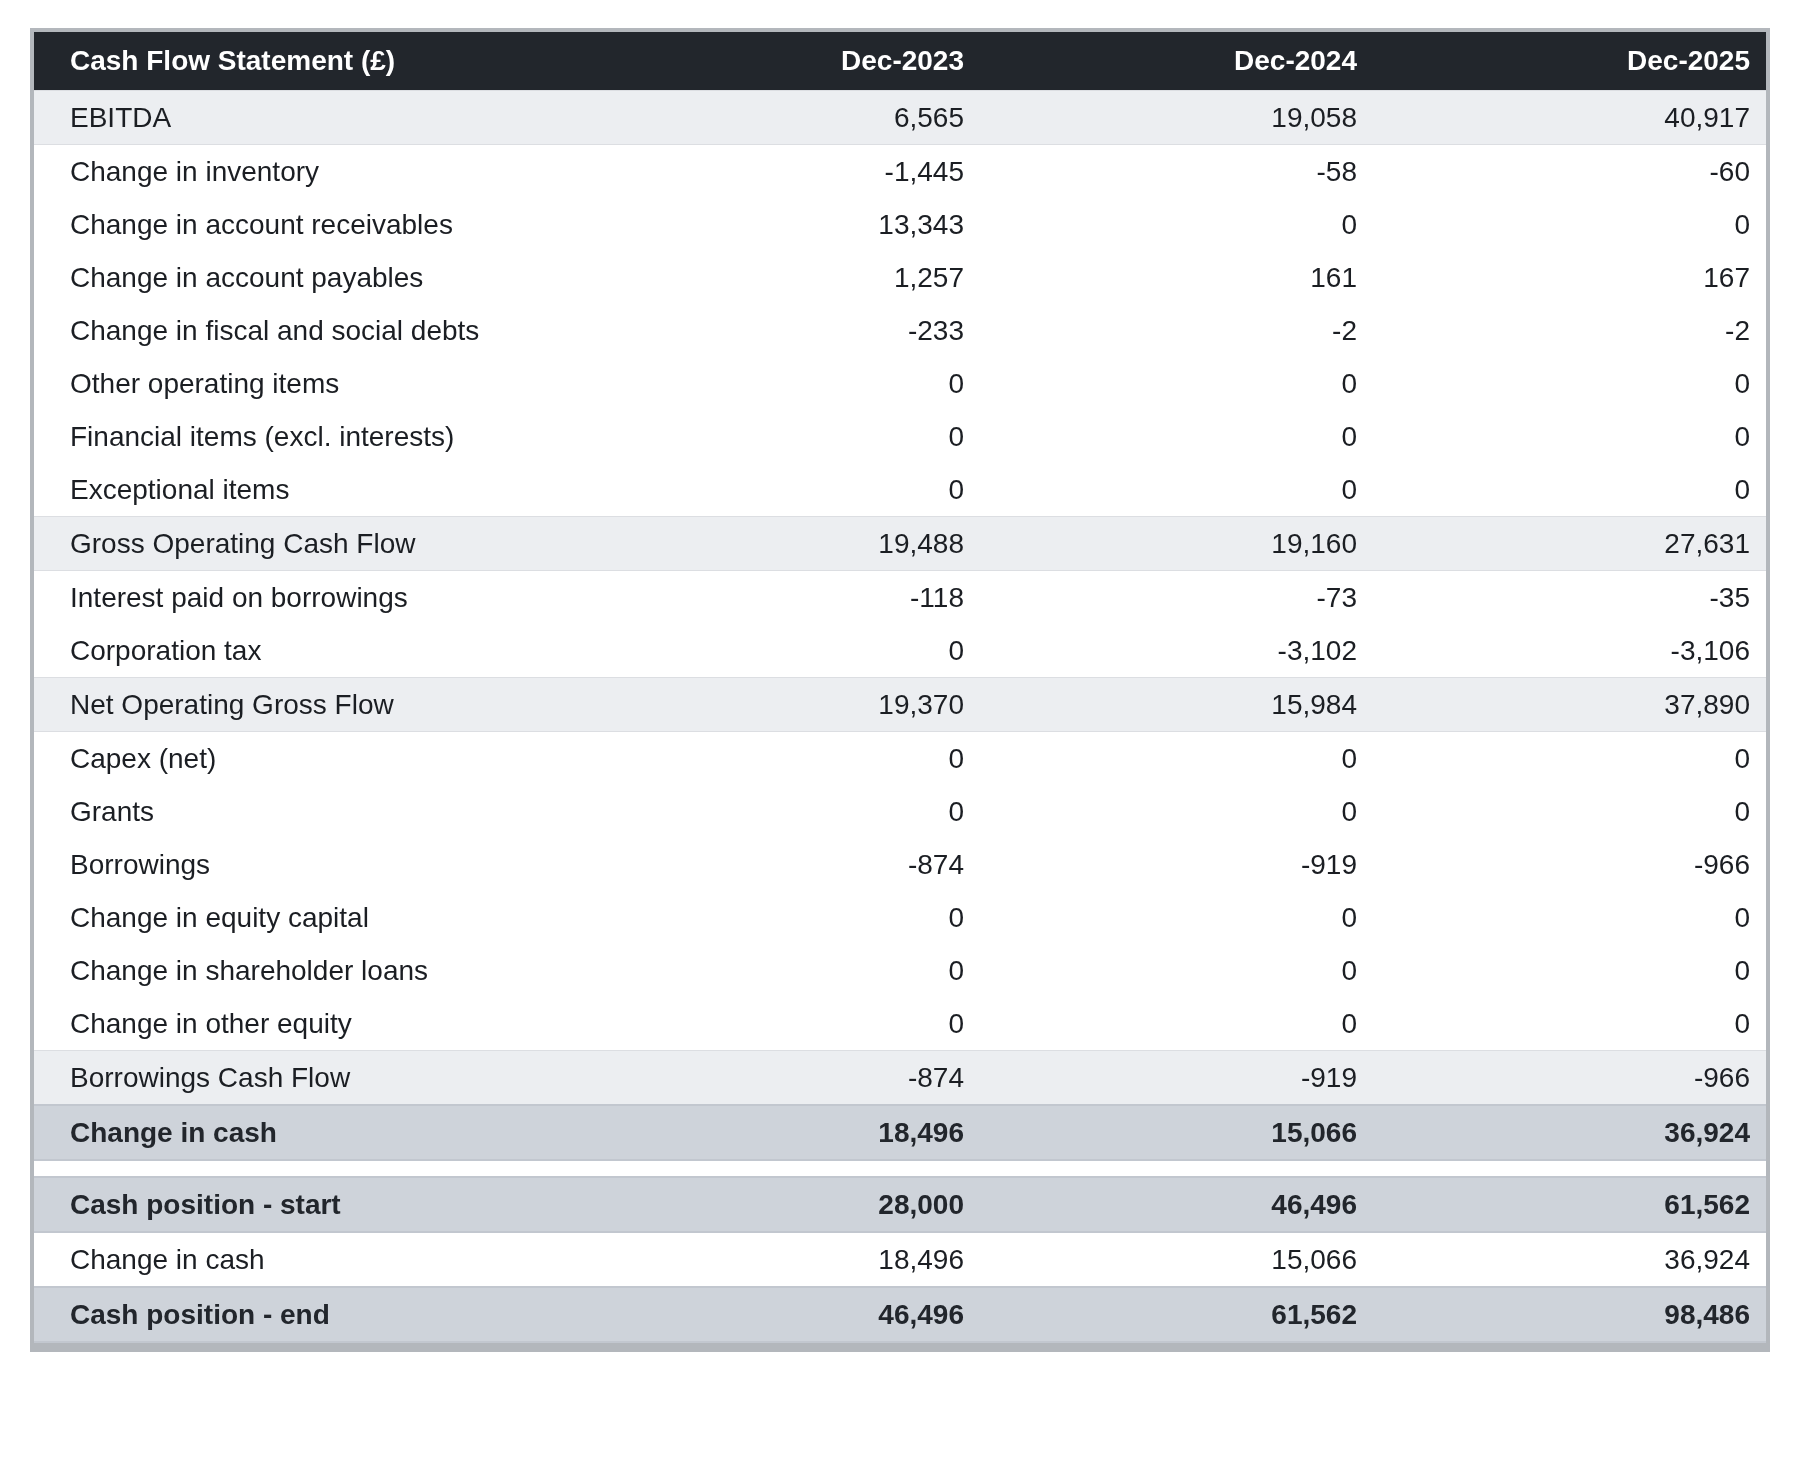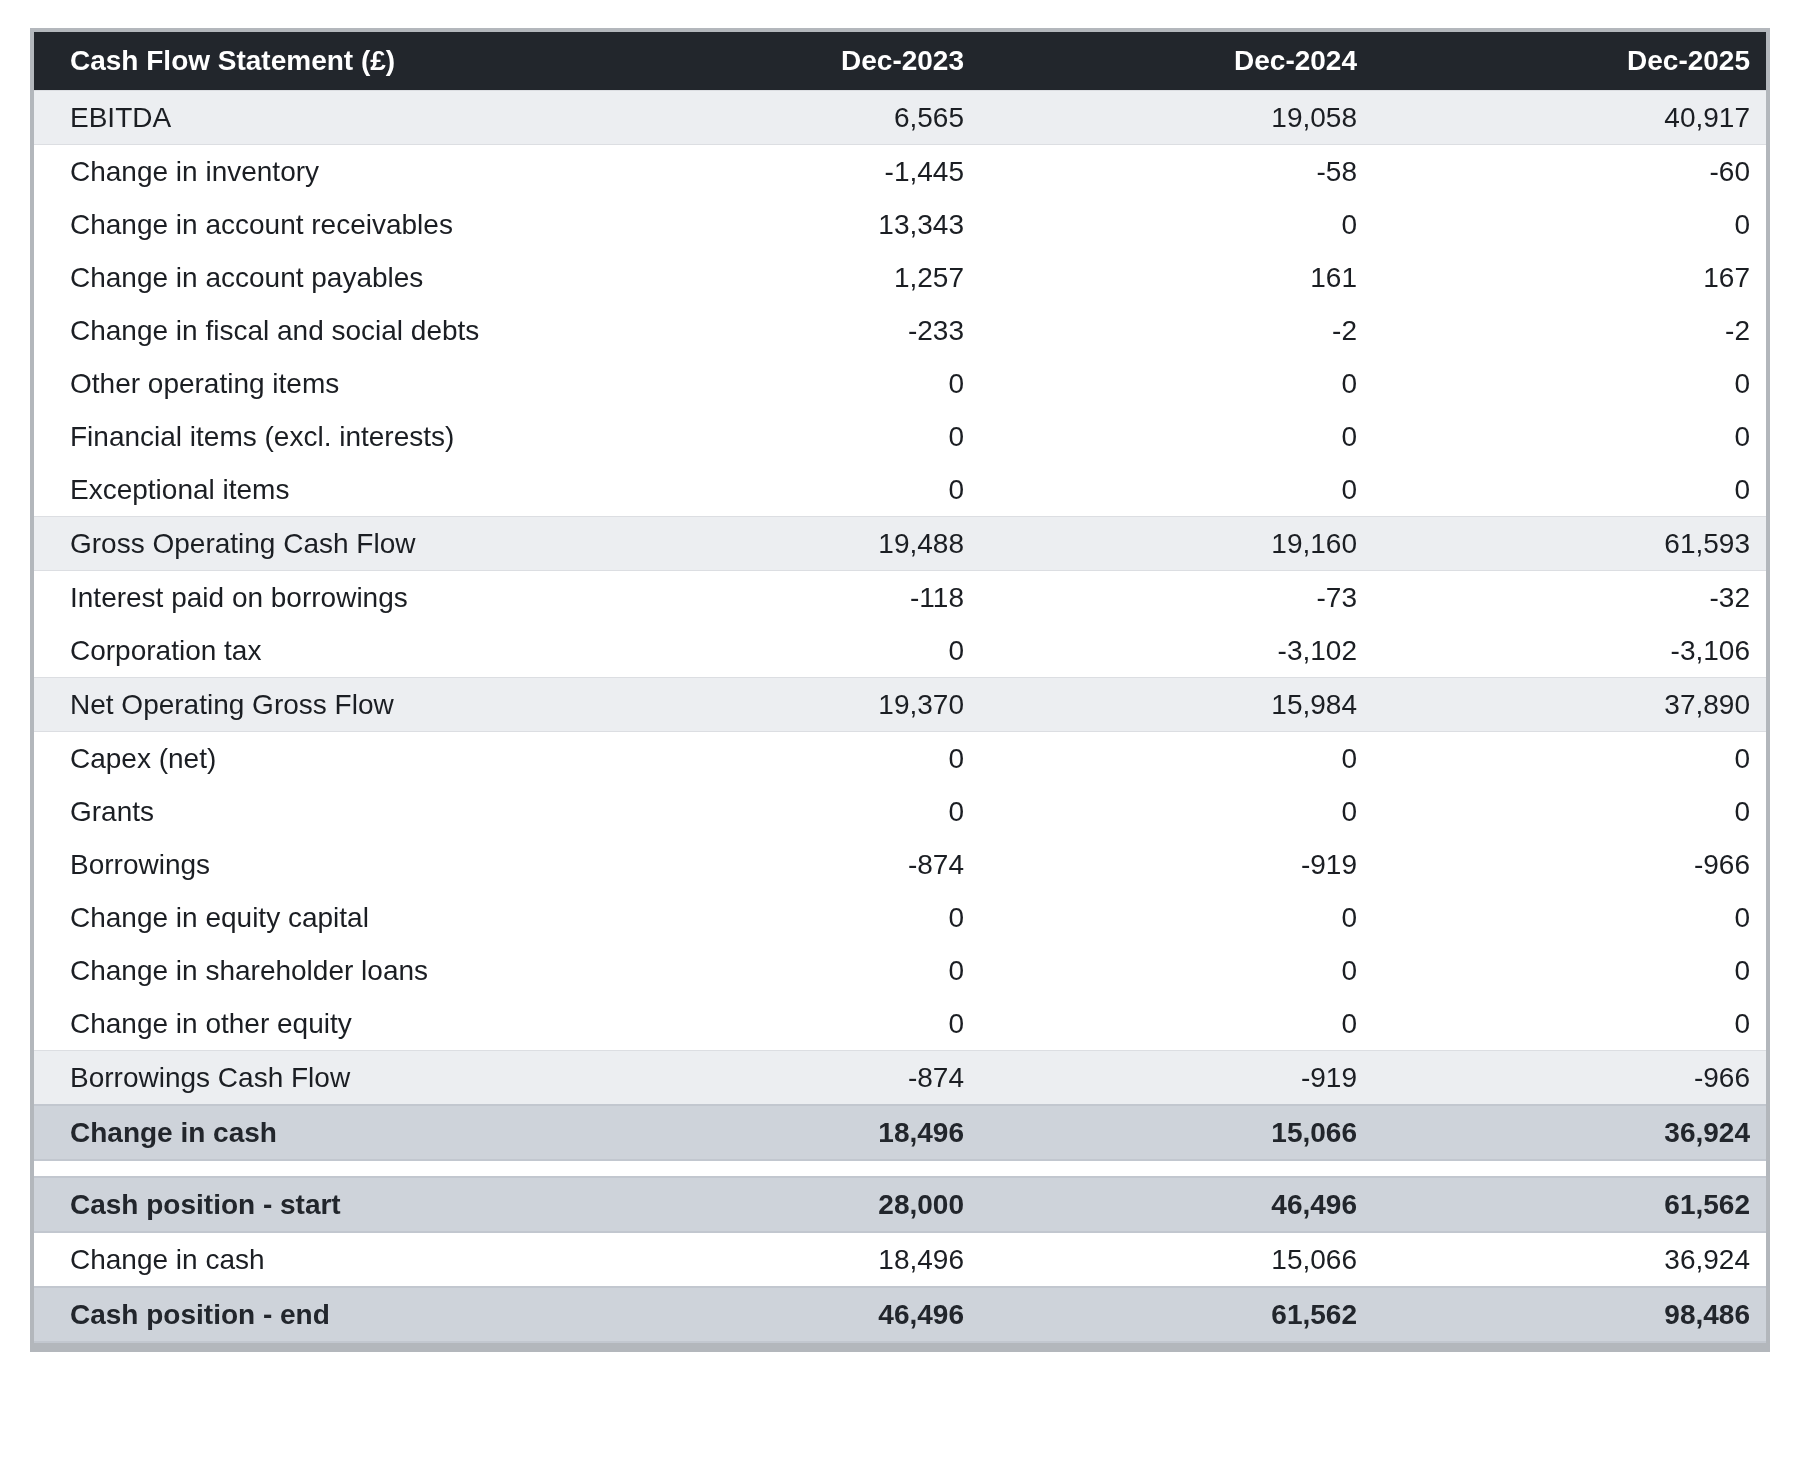--- a/index.html
+++ b/index.html
@@ -150,27 +150,27 @@
         <tr class="row-normal">
           <td class="label-cell">Exceptional items</td>
           <td class="value-cell">0</td>
           <td class="value-cell">0</td>
           <td class="value-cell">0</td>
         </tr>
         <tr class="row-subtotal">
           <td class="label-cell">Gross Operating Cash Flow</td>
           <td class="value-cell">19,488</td>
           <td class="value-cell">19,160</td>
-          <td class="value-cell">61,593</td>
+          <td class="value-cell">27,631</td>
         </tr>
         <tr class="row-normal">
           <td class="label-cell">Interest paid on borrowings</td>
           <td class="value-cell">-118</td>
           <td class="value-cell">-73</td>
-          <td class="value-cell">-32</td>
+          <td class="value-cell">-35</td>
         </tr>
         <tr class="row-normal">
           <td class="label-cell">Corporation tax</td>
           <td class="value-cell">0</td>
           <td class="value-cell">-3,102</td>
           <td class="value-cell">-3,106</td>
         </tr>
         <tr class="row-subtotal">
           <td class="label-cell">Net Operating Gross Flow</td>
           <td class="value-cell">19,370</td>

